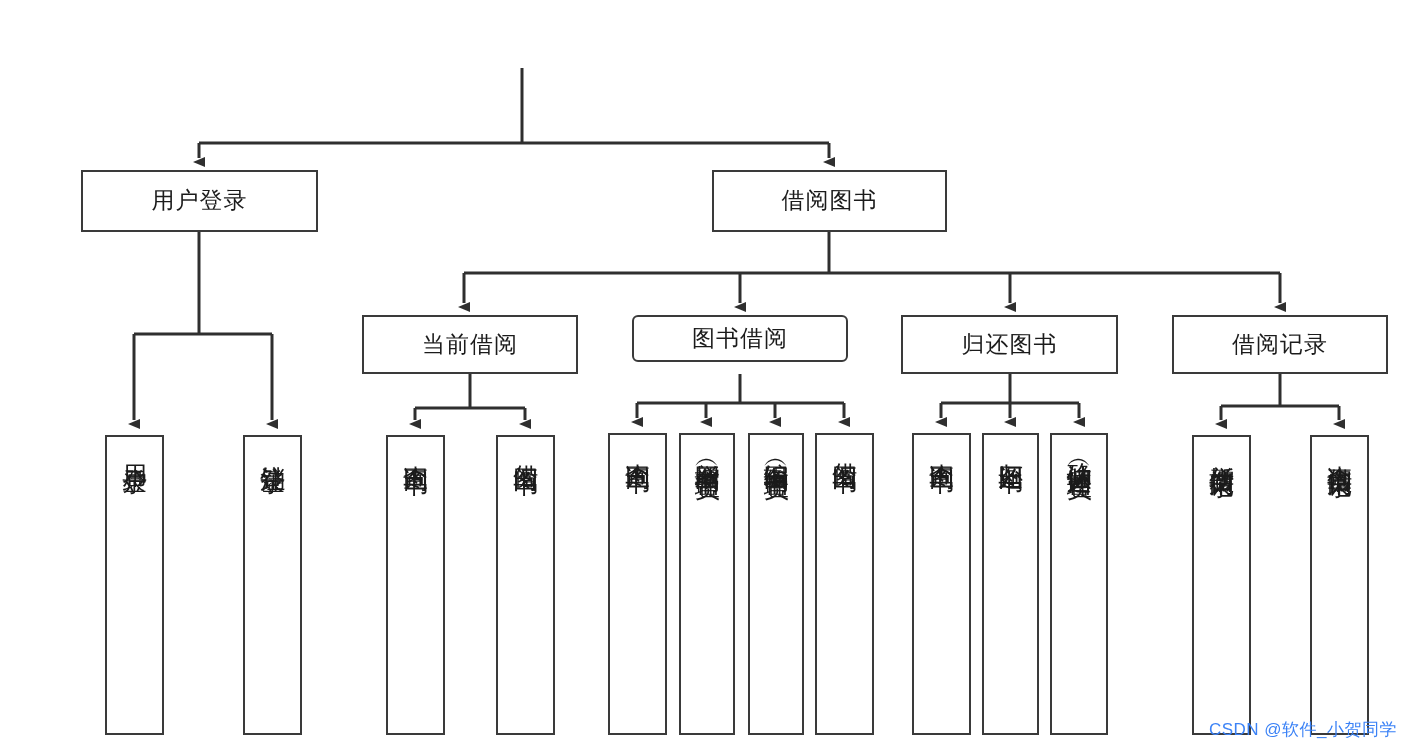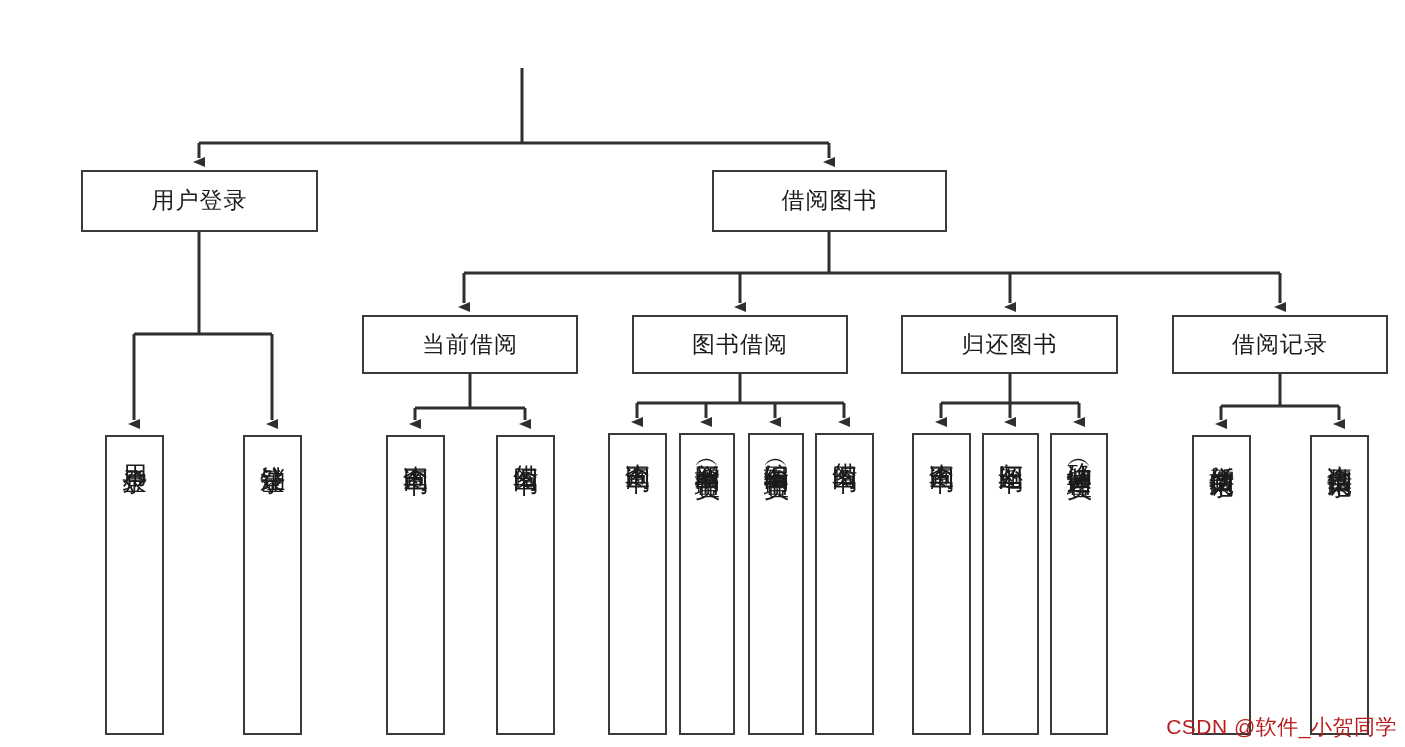--- a/index.html
+++ b/index.html
@@ -60,22 +60,22 @@
     text-orientation: upright;
     font-size: 25px;
     line-height: 1.02;
     letter-spacing: 2px;
     white-space: normal;
   }
   .watermark {
     position: absolute;
     right: 8px;
     bottom: 6px;
-    font-size: 21px;
-    color: #b91c1c;
+    font-size: 17px;
+    color: #3b82f6;
     letter-spacing: 0.5px;
     z-index: 5;
     user-select: none;
   }
 </style>
 </head>
 <body>
 
 <div id="canvas">
 
@@ -133,21 +133,21 @@
   <div class="node h" style="left:81px; top:170px; width:237px; height:62px;">
     <span class="label">用户登录</span>
   </div>
   <div class="node h" style="left:712px; top:170px; width:235px; height:62px;">
     <span class="label">借阅图书</span>
   </div>
 
   <div class="node h" style="left:362px; top:315px; width:216px; height:59px;">
     <span class="label">当前借阅</span>
   </div>
-  <div class="node h" style="left:632px; top:315px; width:216px; height:59px;">
+  <div class="node h" style="left:632px; top:315px; width:216px; height:47px;border-radius:6px;">
     <span class="label">图书借阅</span>
   </div>
   <div class="node h" style="left:901px; top:315px; width:217px; height:59px;">
     <span class="label">归还图书</span>
   </div>
   <div class="node h" style="left:1172px; top:315px; width:216px; height:59px;">
     <span class="label">借阅记录</span>
   </div>
 
   <div class="node v" style="left:105px; top:435px; width:59px; height:300px;">

